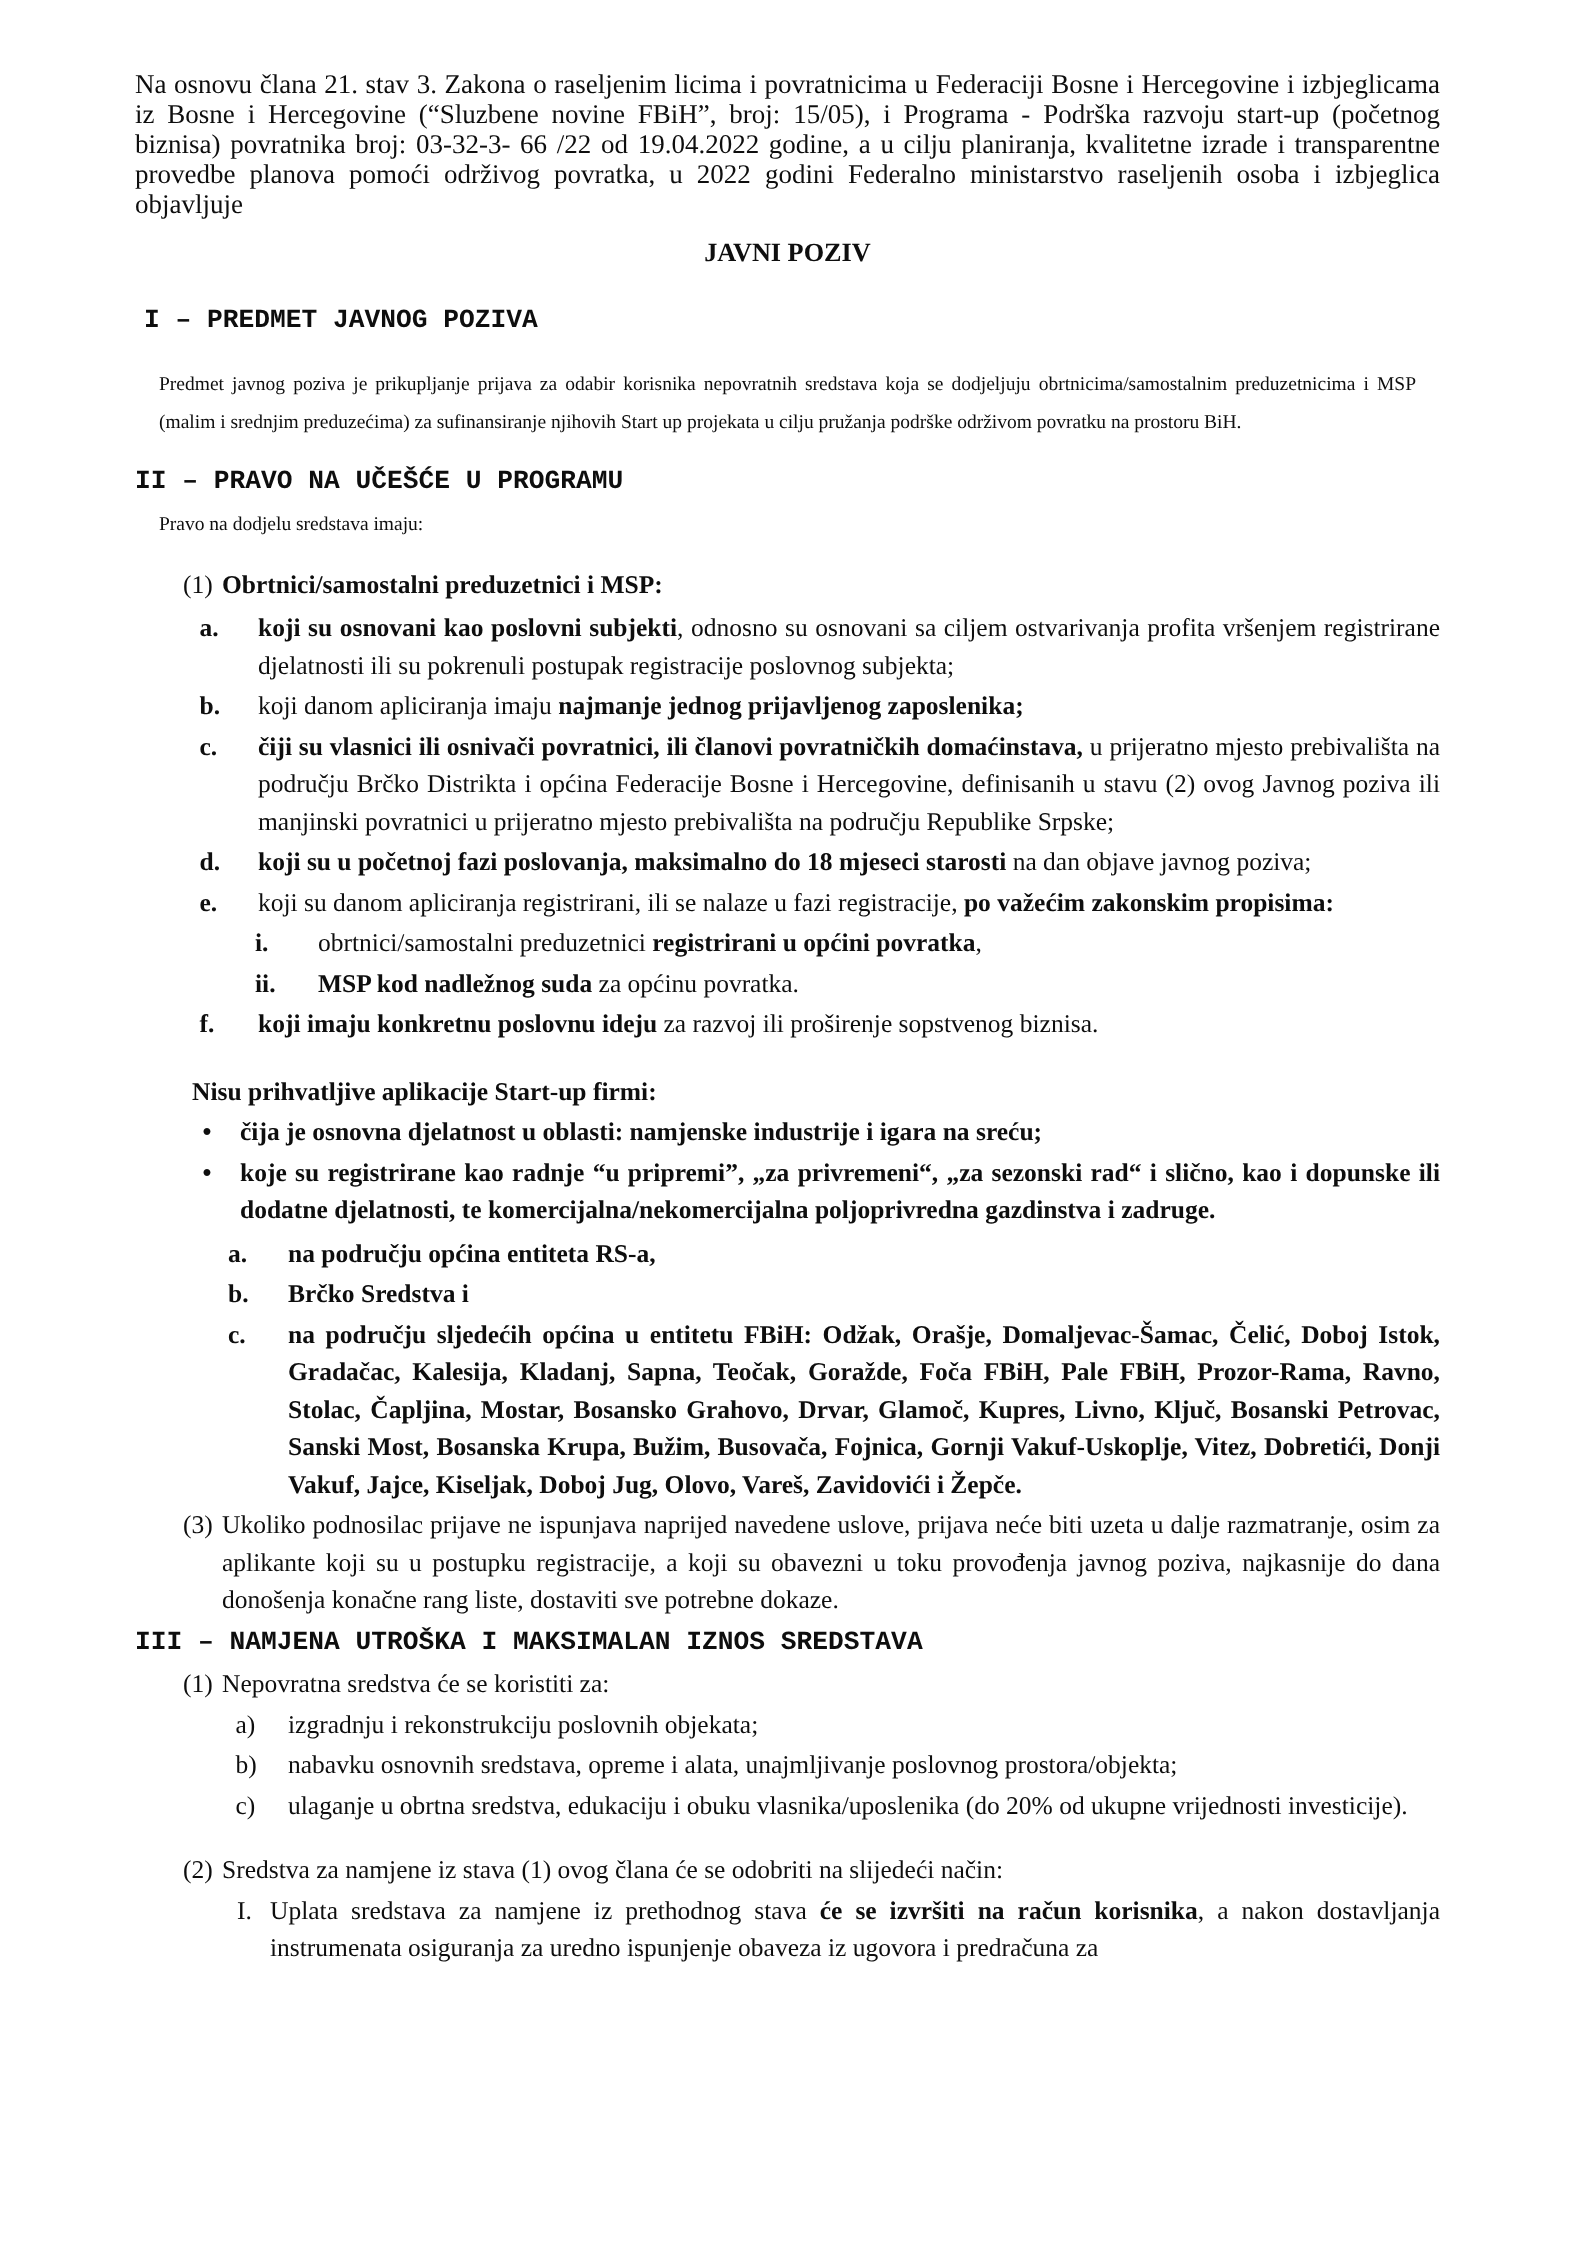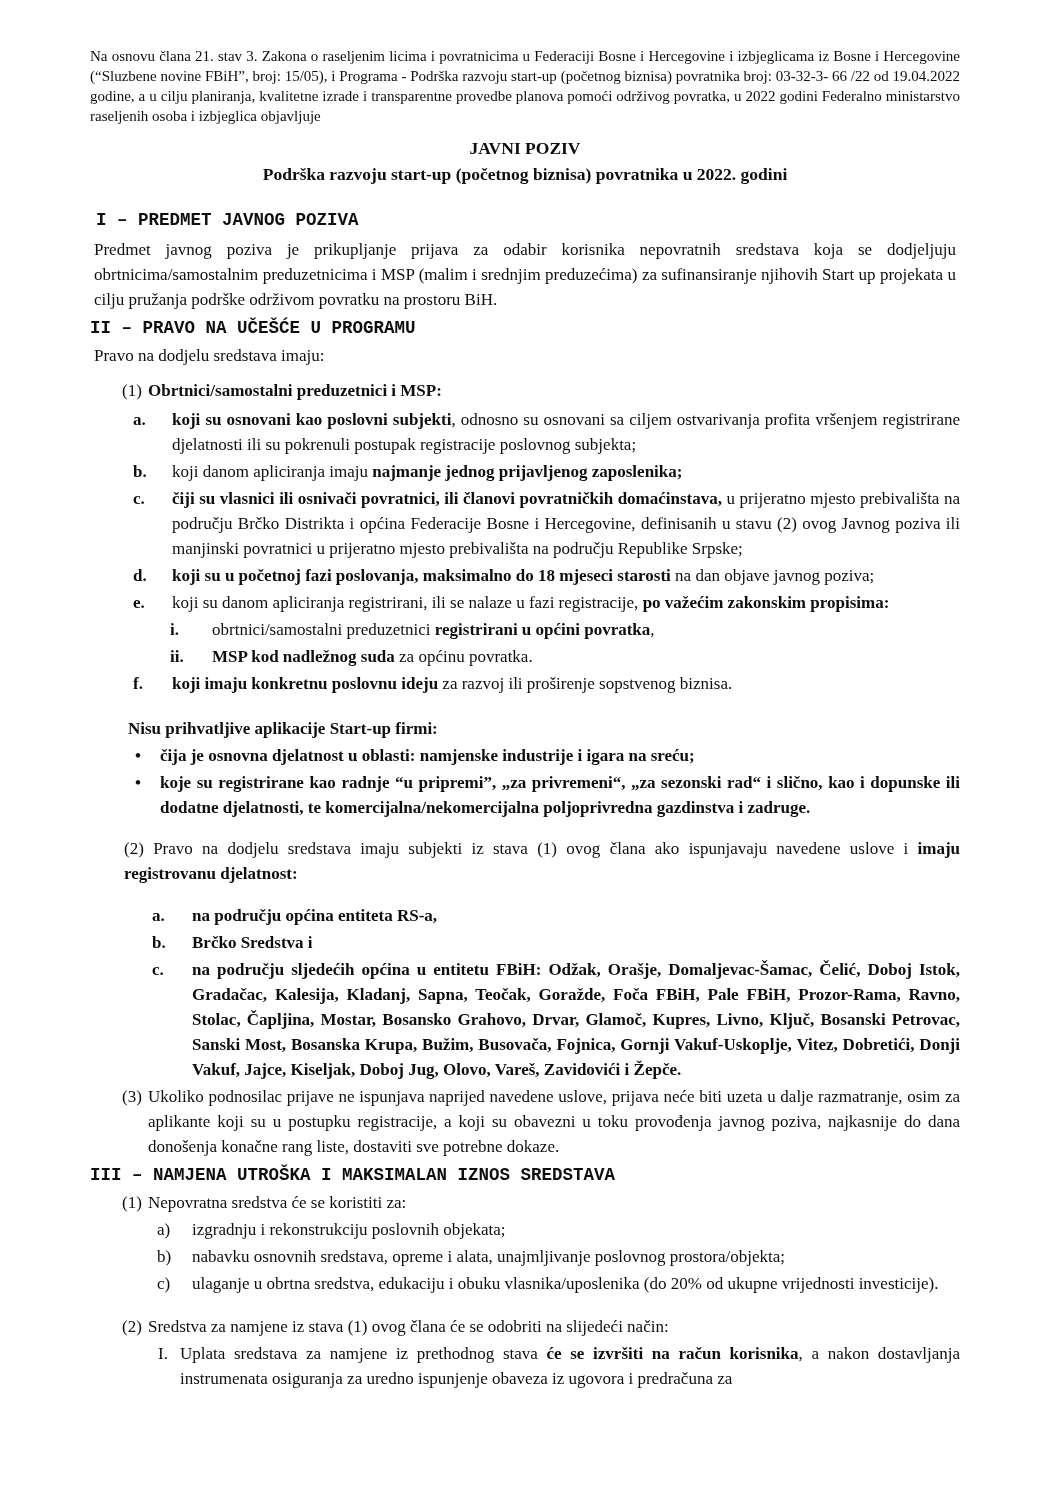--- a/index.html
+++ b/index.html
@@ -10,41 +10,41 @@
     background:#ffffff;
     color:#0e0e0e;
     font-family:"Liberation Serif", serif;
     box-sizing:border-box;
     padding:46px 87px 0 90px;
     overflow:hidden;
     -webkit-font-smoothing:antialiased;
   }
   .just { text-align:justify; text-justify:inter-word; }
   .preamble {
-    font-size:15px; line-height:20px; margin:0;
+    font-size:18px; line-height:20px; margin:0;
   }
   .title-block {
     margin-top:9px;
     text-align:center;
     font-weight:bold;
     font-size:17.5px;
     line-height:26px;
   }
   .heading {
     font-weight:bold;
     font-size:17.5px;
     line-height:25px;
     margin:0;
     font-family:Liberation Mono, monospace;
   }
   .h1 { margin-top:21px; padding-left:6px; }
   .h2 { }
   .h3 { margin-top:4px; }
   .body-par {
-    font-size:17px; line-height:25px; margin:4px;
+    font-size:13px; line-height:25px; margin:16px;
   }
   .li {
     display:flex;
     font-size:17px; line-height:25px;
     margin-top:2px;
   }
   .li .marker { flex:0 0 auto; }
   .li .text { flex:1 1 auto; min-width:0; }
   
   .lvl1  { margin-left:32px; }  .lvl1  .marker { width:26px; }
@@ -69,21 +69,20 @@
 </style>
 </head>
 <body>
 
 <div class="page">
 
   <p class="preamble just"><span>Na osnovu člana 21. stav 3. Zakona o raseljenim licima i povratnicima u Federaciji Bosne i Hercegovine i izbjeglicama iz Bosne i Hercegovine (“Sluzbene novine FBiH”, broj: 15/05), i Programa - Podrška razvoju start-up (početnog biznisa) povratnika broj: 03-32-3- 66 /22 od 19.04.2022 godine, a u cilju planiranja, kvalitetne izrade i transparentne provedbe planova pomoći održivog povratka, u 2022 godini Federalno ministarstvo raseljenih osoba i izbjeglica objavljuje</span></p>
 
   <div class="title-block">
     <div>JAVNI POZIV</div>
-    <div>Podrška razvoju start-up (početnog biznisa) povratnika u 2022. godini</div>
   </div>
 
   <div class="heading h1">I – PREDMET JAVNOG POZIVA</div>
 
   <p class="body-par just"><span>Predmet javnog poziva je prikupljanje prijava za odabir korisnika nepovratnih sredstava koja se dodjeljuju obrtnicima/samostalnim preduzetnicima i MSP (malim i srednjim preduzećima) za sufinansiranje njihovih Start up projekata u cilju pružanja podrške održivom povratku na prostoru BiH.</span></p>
 
   <div class="heading h2">II – PRAVO NA UČEŠĆE U PROGRAMU</div>
 
   <p class="body-par" style="margin-top:2px;">Pravo na dodjelu sredstava imaju:</p>
 
@@ -137,23 +136,20 @@
   <div class="li bullet">
     <span class="marker">•</span>
     <span class="text"><span class="b">čija je osnovna djelatnost u oblasti: namjenske industrije i igara na sreću;</span></span>
   </div>
 
   <div class="li bullet">
     <span class="marker">•</span>
     <span class="text just"><span class="b">koje su registrirane kao radnje “u pripremi”, „za privremeni“, „za sezonski rad“ i slično, kao i dopunske ili dodatne djelatnosti, te komercijalna/nekomercijalna poljoprivredna gazdinstva i zadruge.</span></span>
   </div>
 
-  <p class="par2 just">
-    <span>(2)</span><span><span> Pravo na dodjelu sredstava imaju subjekti iz stava (1)  ovog člana ako ispunjavaju navedene uslove i </span><span class="b">imaju registrovanu djelatnost:</span></span>
-  </p>
 
   <div class="li lvl2b mt4">
     <span class="marker">a.</span>
     <span class="text"><span class="b">na području općina entiteta RS-a,</span></span>
   </div>
 
   <div class="li lvl2b">
     <span class="marker">b.</span>
     <span class="text"><span class="b">Brčko Sredstva  i</span></span>
   </div>

